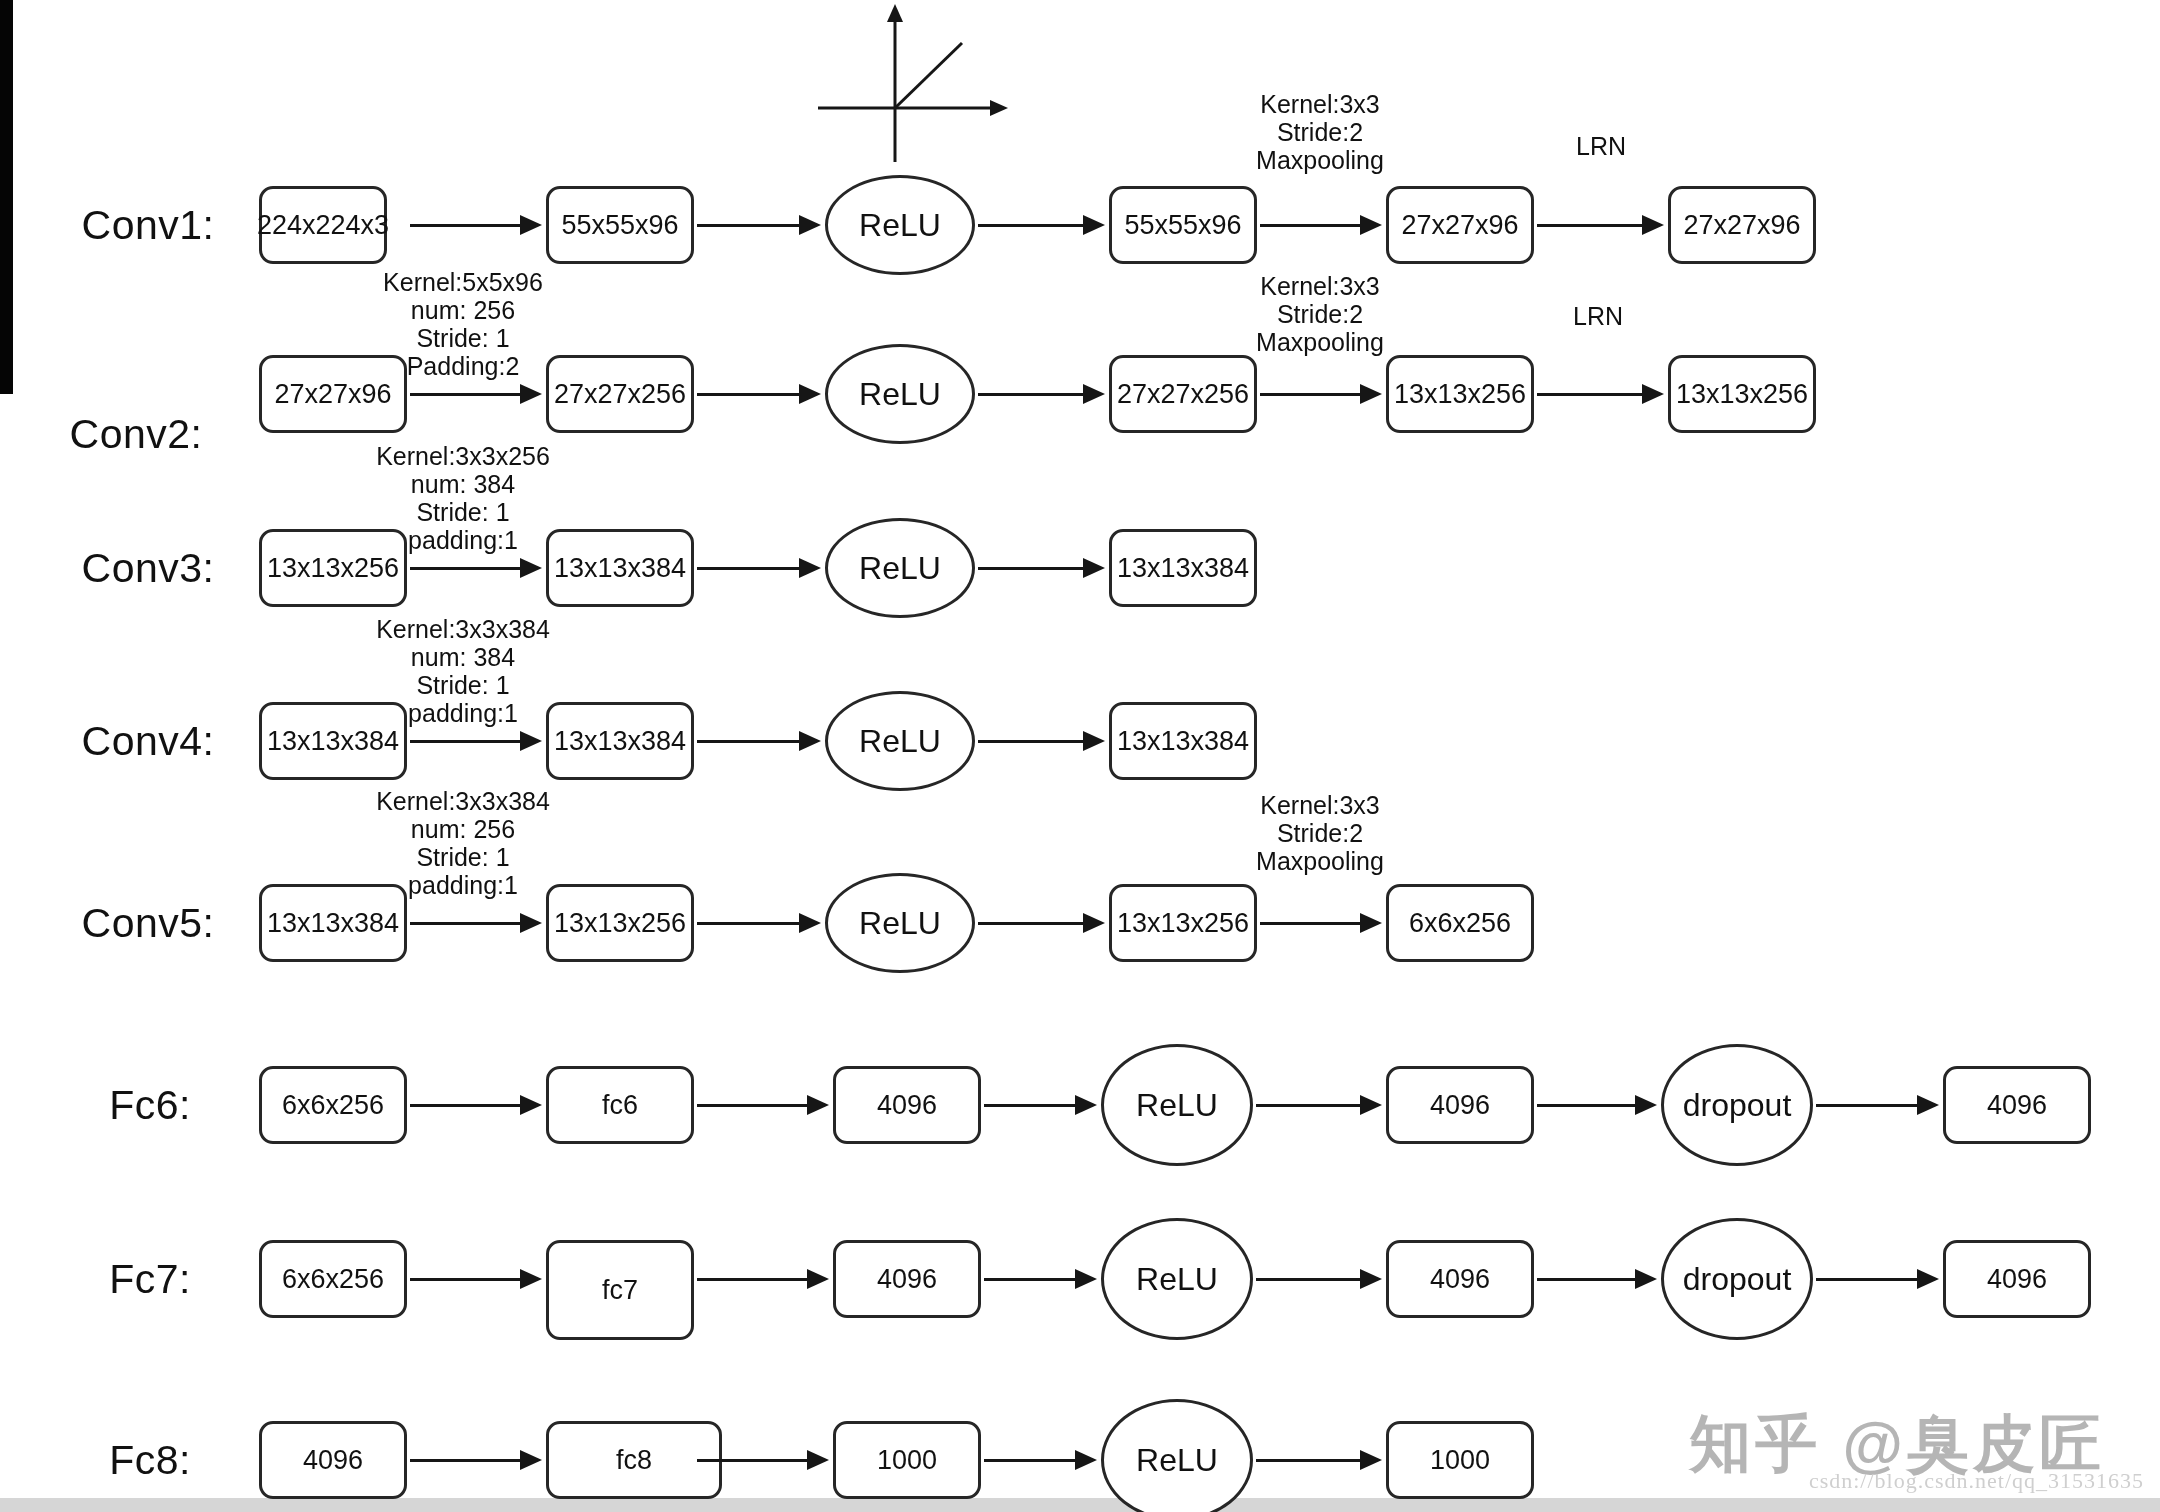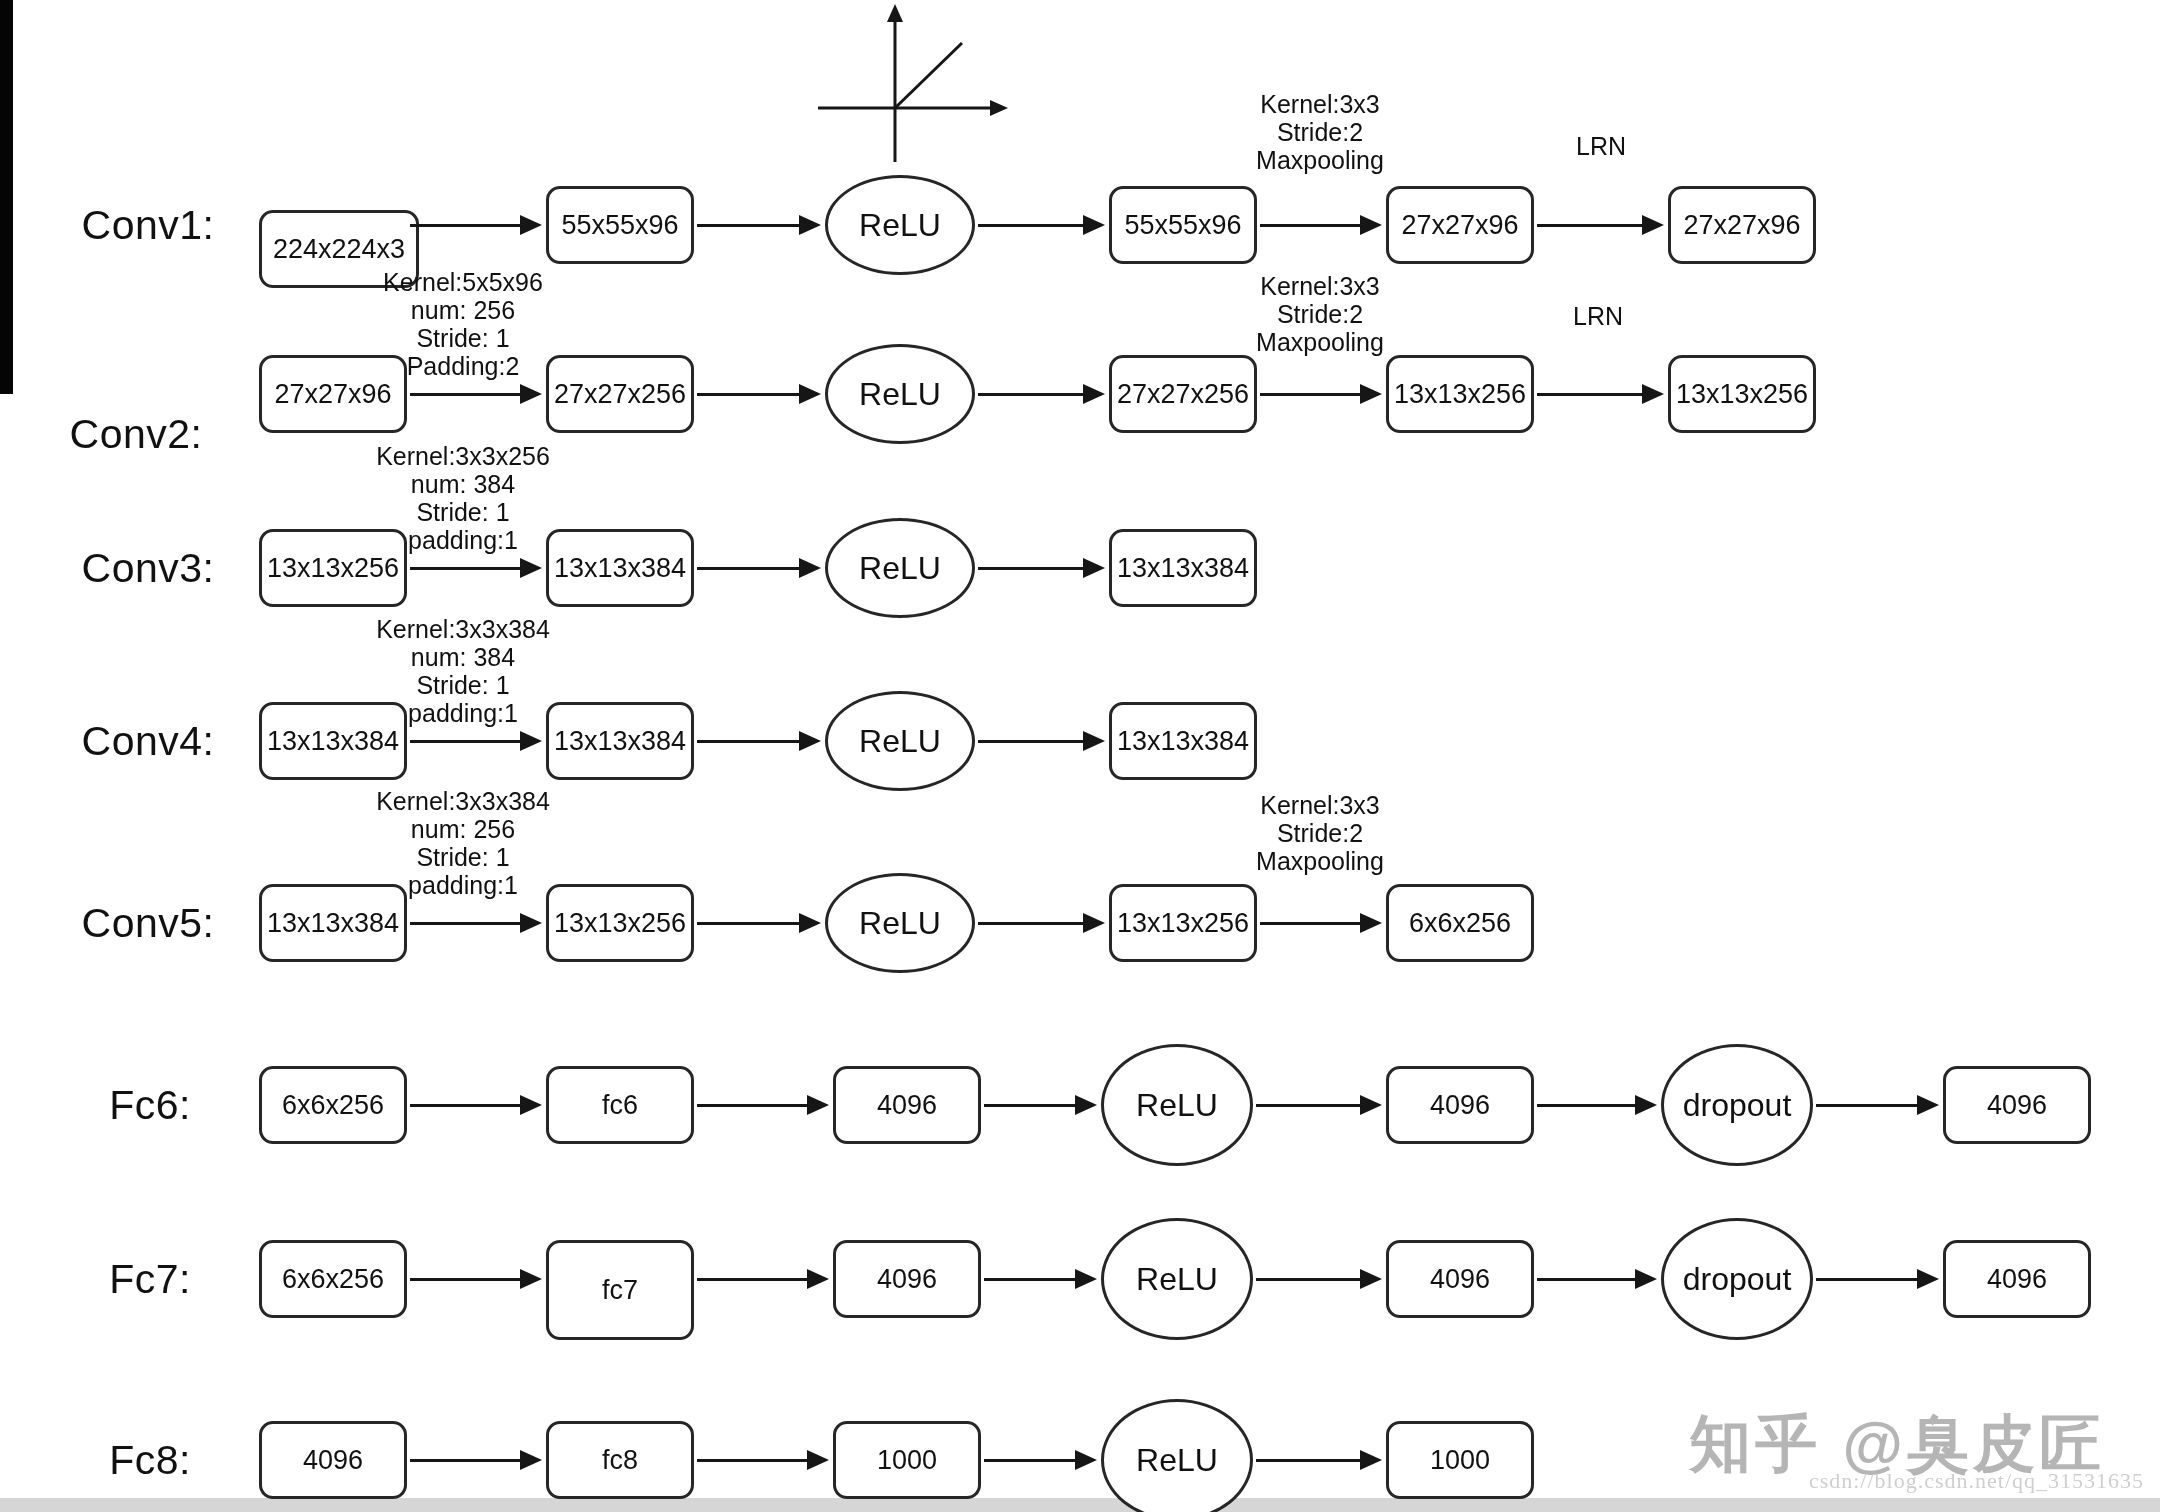--- a/index.html
+++ b/index.html
@@ -52,21 +52,21 @@
     <line x1="48" y1="108" x2="222" y2="108" stroke="#161616" stroke-width="3"></line>
     <polygon points="220,100 220,116 238,108" fill="#161616"></polygon>
     <line x1="125" y1="108" x2="192" y2="43" stroke="#161616" stroke-width="3"></line>
   </svg>
 
   <div class="wm-brand">知乎 @臭皮匠</div>
   <div class="wm-url">csdn://blog.csdn.net/qq_31531635</div>
 
   <div class="bottom-bar"></div>
 <div class="row-label" style="left: 148px; top: 225px;">Conv1:</div>
-    <div class="node node-box" style="left: 259px; top: 186px; width: 160px; height: 78px; margin-top: 24px;">224x224x3</div>
+    <div class="node node-box" style="left: 259px; top: 186px; width: 128px; height: 78px;">224x224x3</div>
     <div class="node node-box" style="left: 546px; top: 186px; width: 148px; height: 78px;">55x55x96</div>
     <div class="arrow-line" style="left: 410px; top: 223.5px; width: 114px;"></div>
     <div class="arrow-head" style="left: 520px; top: 215px;"></div>
     <div class="node node-ellipse" style="left: 825px; top: 175px; width: 150px; height: 100px;">ReLU</div>
     <div class="arrow-line" style="left: 697px; top: 223.5px; width: 106px;"></div>
     <div class="arrow-head" style="left: 799px; top: 215px;"></div>
     <div class="node node-box" style="left: 1109px; top: 186px; width: 148px; height: 78px;">55x55x96</div>
     <div class="arrow-line" style="left: 978px; top: 223.5px; width: 109px;"></div>
     <div class="arrow-head" style="left: 1083px; top: 215px;"></div>
     <div class="node node-box" style="left: 1386px; top: 186px; width: 148px; height: 78px;">27x27x96</div>
@@ -208,21 +208,21 @@
     <div class="arrow-line" style="left: 1256px; top: 1277.5px; width: 108px;"></div>
     <div class="arrow-head" style="left: 1360px; top: 1269px;"></div>
     <div class="node node-ellipse" style="left: 1661px; top: 1218px; width: 152px; height: 122px;">dropout</div>
     <div class="arrow-line" style="left: 1537px; top: 1277.5px; width: 102px;"></div>
     <div class="arrow-head" style="left: 1635px; top: 1269px;"></div>
     <div class="node node-box" style="left: 1943px; top: 1240px; width: 148px; height: 78px;">4096</div>
     <div class="arrow-line" style="left: 1816px; top: 1277.5px; width: 105px;"></div>
     <div class="arrow-head" style="left: 1917px; top: 1269px;"></div>
     <div class="row-label" style="left: 150px; top: 1460px;">Fc8:</div>
     <div class="node node-box" style="left: 259px; top: 1421px; width: 148px; height: 78px;">4096</div>
-    <div class="node node-box" style="left: 546px; top: 1421px; width: 148px; height: 78px;">fc8</div>
+    <div class="node node-box" style="left: 546px; top: 1421px; width: 176px; height: 78px;">fc8</div>
     <div class="arrow-line" style="left: 410px; top: 1458.5px; width: 114px;"></div>
     <div class="arrow-head" style="left: 520px; top: 1450px;"></div>
     <div class="node node-box" style="left: 833px; top: 1421px; width: 148px; height: 78px;">1000</div>
     <div class="arrow-line" style="left: 697px; top: 1458.5px; width: 114px;"></div>
     <div class="arrow-head" style="left: 807px; top: 1450px;"></div>
     <div class="node node-ellipse" style="left: 1101px; top: 1399px; width: 152px; height: 122px;">ReLU</div>
     <div class="arrow-line" style="left: 984px; top: 1458.5px; width: 95px;"></div>
     <div class="arrow-head" style="left: 1075px; top: 1450px;"></div>
     <div class="node node-box" style="left: 1386px; top: 1421px; width: 148px; height: 78px;">1000</div>
     <div class="arrow-line" style="left: 1256px; top: 1458.5px; width: 108px;"></div>

